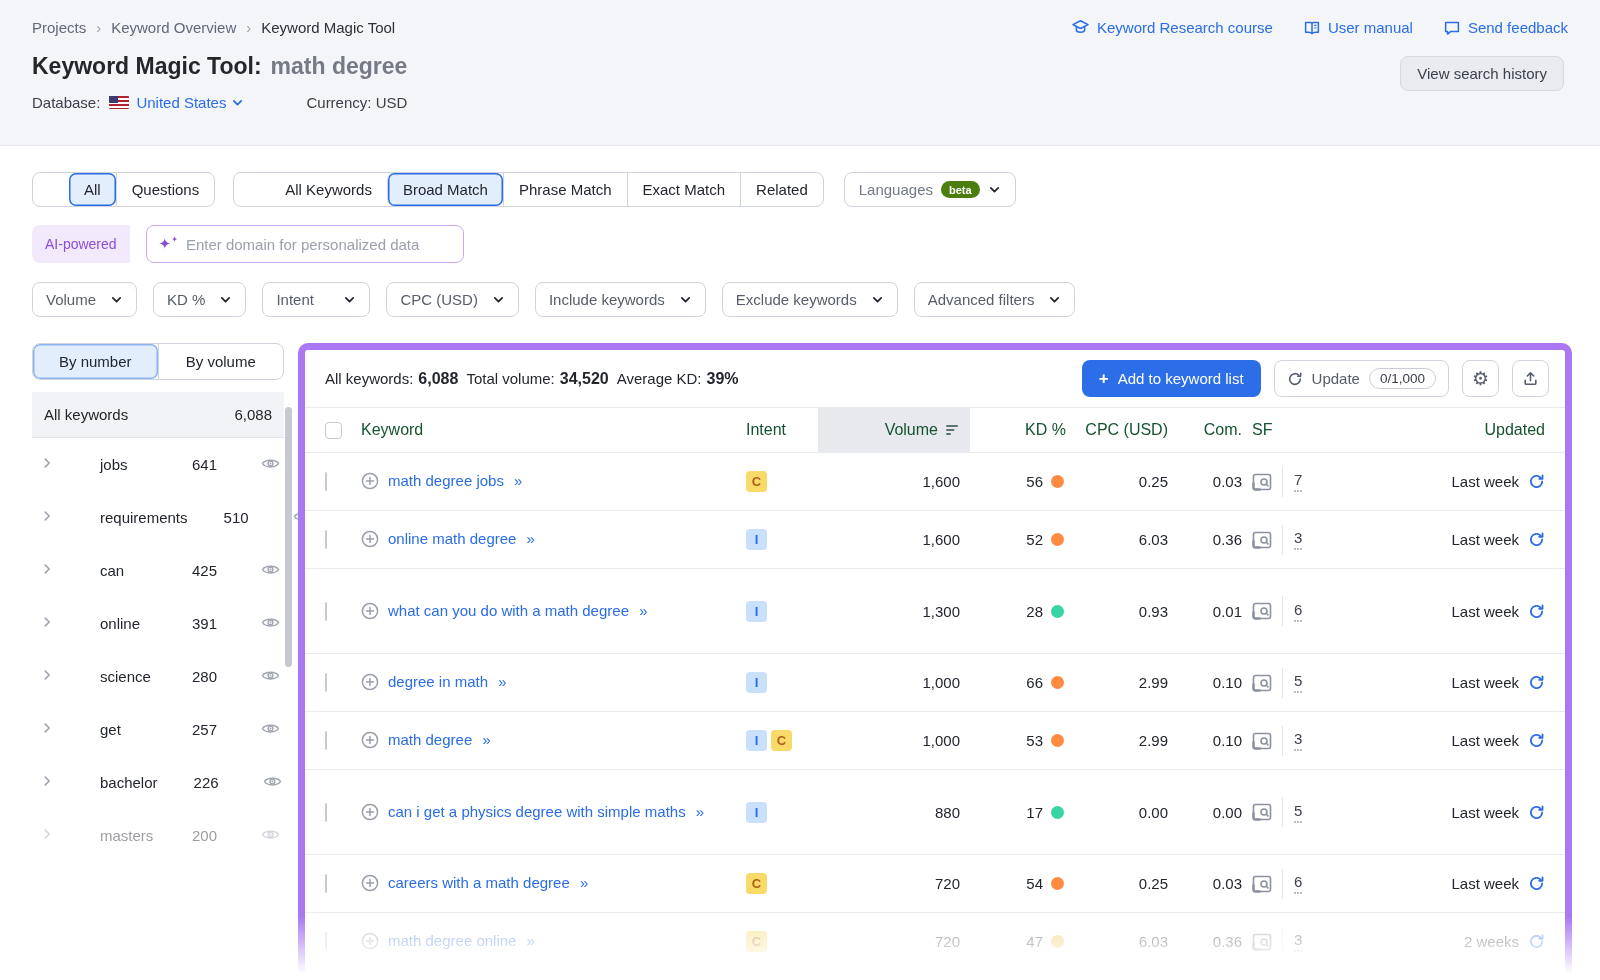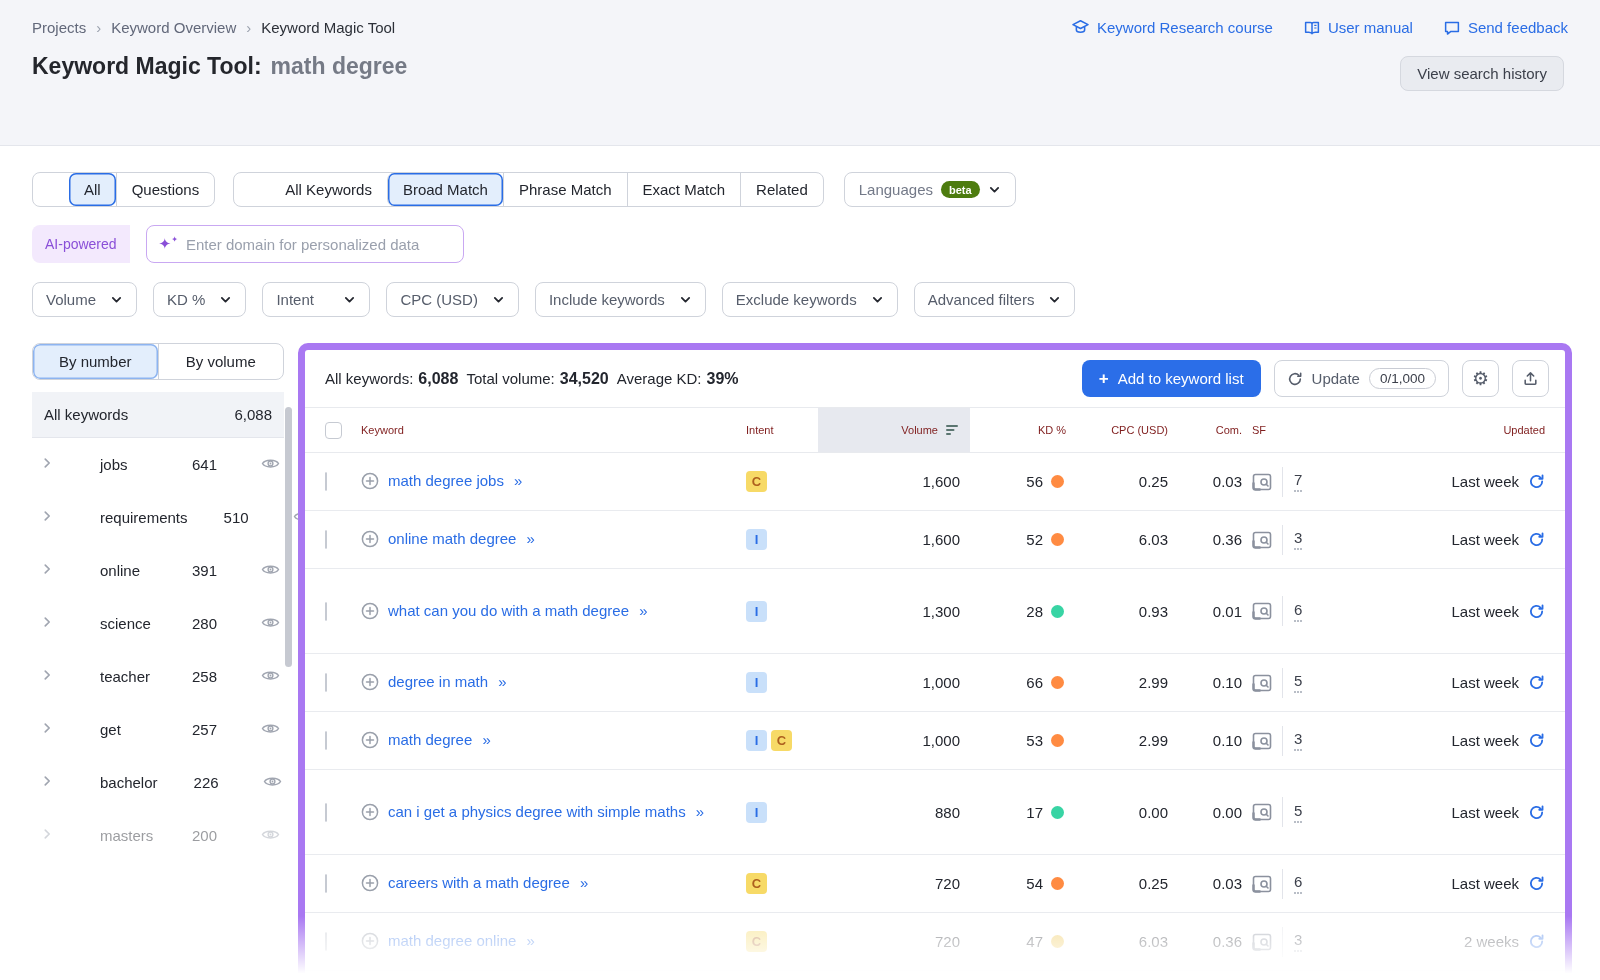--- a/index.html
+++ b/index.html
@@ -85,21 +85,21 @@
   .btn-blue .plus { font-size:17px; font-weight:bold; line-height:1; }
   .btn-update { background:#fff; border:1px solid #cfd3db; border-radius:8px; padding:7px 12px;
     font-size:15px; color:#565d6b; display:flex; align-items:center; gap:9px; cursor:pointer; font-family:inherit; }
   .upd-pill { border:1px solid #c9ccd4; border-radius:999px; padding:2px 10px; font-size:13.5px; color:#3b3f4a; }
   .icon-btn { width:37px; height:37px; background:#fff; border:1px solid #cfd3db; border-radius:8px;
     display:flex; align-items:center; justify-content:center; cursor:pointer; color:#565d6b; }
   .gear-glyph { font-size:19px; line-height:1; color:#565d6b; }
 
   .grid { display:grid; grid-template-columns:36px 385px 72px 152px 96px 112px 74px 94px 1fr;
     align-items:center; padding:0 20px; }
-  .thead { height:46px; border-top:1px solid #e8eaee; border-bottom:1px solid #e8eaee; font-size:11px; color:#7f1d1d; }
+  .thead { height:46px; border-top:1px solid #e8eaee; border-bottom:1px solid #e8eaee; font-size:16px; color:#14532d; }
   .thead > div { height:100%; display:flex; align-items:center; }
   .h-r { justify-content:flex-end; }
   .vol-h { background:#e7e9ef; justify-content:flex-end; gap:8px; padding-right:10px; }
   .checkbox { width:17px; height:17px; border:1.5px solid #c6cad2; border-radius:4px; background:#fff; cursor:pointer; }
 
   .trow { min-height:58px; border-bottom:1px solid #e9ebef; font-size:15px; }
   .trow.two { min-height:85px; }
   .trow.faded { opacity:.5; }
   .kw-cell { display:flex; align-items:flex-start; gap:9px; padding:8px 16px 8px 0; }
   .kw-link { color:#2a6de5; cursor:pointer; line-height:1.75; max-width:330px; }
@@ -161,20 +161,34 @@
       </span>
     </div>
   </div>
 
   <div class="title-row">
     <span class="page-title">Keyword Magic Tool:</span>
     <span class="page-query">math degree</span>
   </div>
   <button class="hist-btn">View search history</button>
 
+  <div class="db-row">
+    <span>Database:</span>
+    <span class="flag"></span>
+    <span class="db-link">
+      <span>United States</span>
+      <svg width="13" height="13" viewBox="0 0 16 16">
+          <path d="M3.5 6l4.5 4.5L12.5 6" fill="none" stroke="#2a6de5" stroke-width="2.2" stroke-linecap="round" stroke-linejoin="round"></path>
+        </svg>
+    </span>
+    <span class="currency">
+      <span>Currency:</span>
+      <span>USD</span>
+    </span>
+  </div>
 </div>
 
 <div class="tabs-row">
   <div class="tab-group" id="tab-group-1">
       <span class="tab sel">All</span>
       <span class="tab">Questions</span>
     </div>
   <div class="tab-group" id="tab-group-2">
       <span class="tab">All Keywords</span>
       <span class="tab sel">Broad Match</span>
@@ -288,54 +302,54 @@
                 <circle cx="9.5" cy="7.5" r="0.9" fill="#a0a5b0"></circle>
               </svg>
     </span>
   </div>
           <div class="grp-row">
     <span>
       <svg width="14" height="14" viewBox="0 0 16 16">
                 <path d="M6 3.5 10.5 8 6 12.5" fill="none" stroke="#a0a5b0" stroke-width="1.9" stroke-linecap="round" stroke-linejoin="round"></path>
               </svg>
     </span>
-    <span class="grp-label">online</span>
-    <span class="grp-count">391</span>
+    <span class="grp-label">can</span>
+    <span class="grp-count">425</span>
     <span>
       <svg width="19" height="15" viewBox="0 0 19 15">
                 <path d="M1.5 7.5C4 3 15 3 17.5 7.5 15 12 4 12 1.5 7.5z" fill="none" stroke="#a0a5b0" stroke-width="1.5"></path>
                 <circle cx="9.5" cy="7.5" r="2.4" fill="none" stroke="#a0a5b0" stroke-width="1.4"></circle>
                 <circle cx="9.5" cy="7.5" r="0.9" fill="#a0a5b0"></circle>
               </svg>
     </span>
   </div>
           <div class="grp-row">
     <span>
       <svg width="14" height="14" viewBox="0 0 16 16">
                 <path d="M6 3.5 10.5 8 6 12.5" fill="none" stroke="#a0a5b0" stroke-width="1.9" stroke-linecap="round" stroke-linejoin="round"></path>
               </svg>
     </span>
-    <span class="grp-label">science</span>
-    <span class="grp-count">280</span>
+    <span class="grp-label">online</span>
+    <span class="grp-count">391</span>
     <span>
       <svg width="19" height="15" viewBox="0 0 19 15">
                 <path d="M1.5 7.5C4 3 15 3 17.5 7.5 15 12 4 12 1.5 7.5z" fill="none" stroke="#a0a5b0" stroke-width="1.5"></path>
                 <circle cx="9.5" cy="7.5" r="2.4" fill="none" stroke="#a0a5b0" stroke-width="1.4"></circle>
                 <circle cx="9.5" cy="7.5" r="0.9" fill="#a0a5b0"></circle>
               </svg>
     </span>
   </div>
           <div class="grp-row">
     <span>
       <svg width="14" height="14" viewBox="0 0 16 16">
                 <path d="M6 3.5 10.5 8 6 12.5" fill="none" stroke="#a0a5b0" stroke-width="1.9" stroke-linecap="round" stroke-linejoin="round"></path>
               </svg>
     </span>
-    <span class="grp-label">teacher</span>
-    <span class="grp-count">258</span>
+    <span class="grp-label">science</span>
+    <span class="grp-count">280</span>
     <span>
       <svg width="19" height="15" viewBox="0 0 19 15">
                 <path d="M1.5 7.5C4 3 15 3 17.5 7.5 15 12 4 12 1.5 7.5z" fill="none" stroke="#a0a5b0" stroke-width="1.5"></path>
                 <circle cx="9.5" cy="7.5" r="2.4" fill="none" stroke="#a0a5b0" stroke-width="1.4"></circle>
                 <circle cx="9.5" cy="7.5" r="0.9" fill="#a0a5b0"></circle>
               </svg>
     </span>
   </div>
           <div class="grp-row">
     <span>

